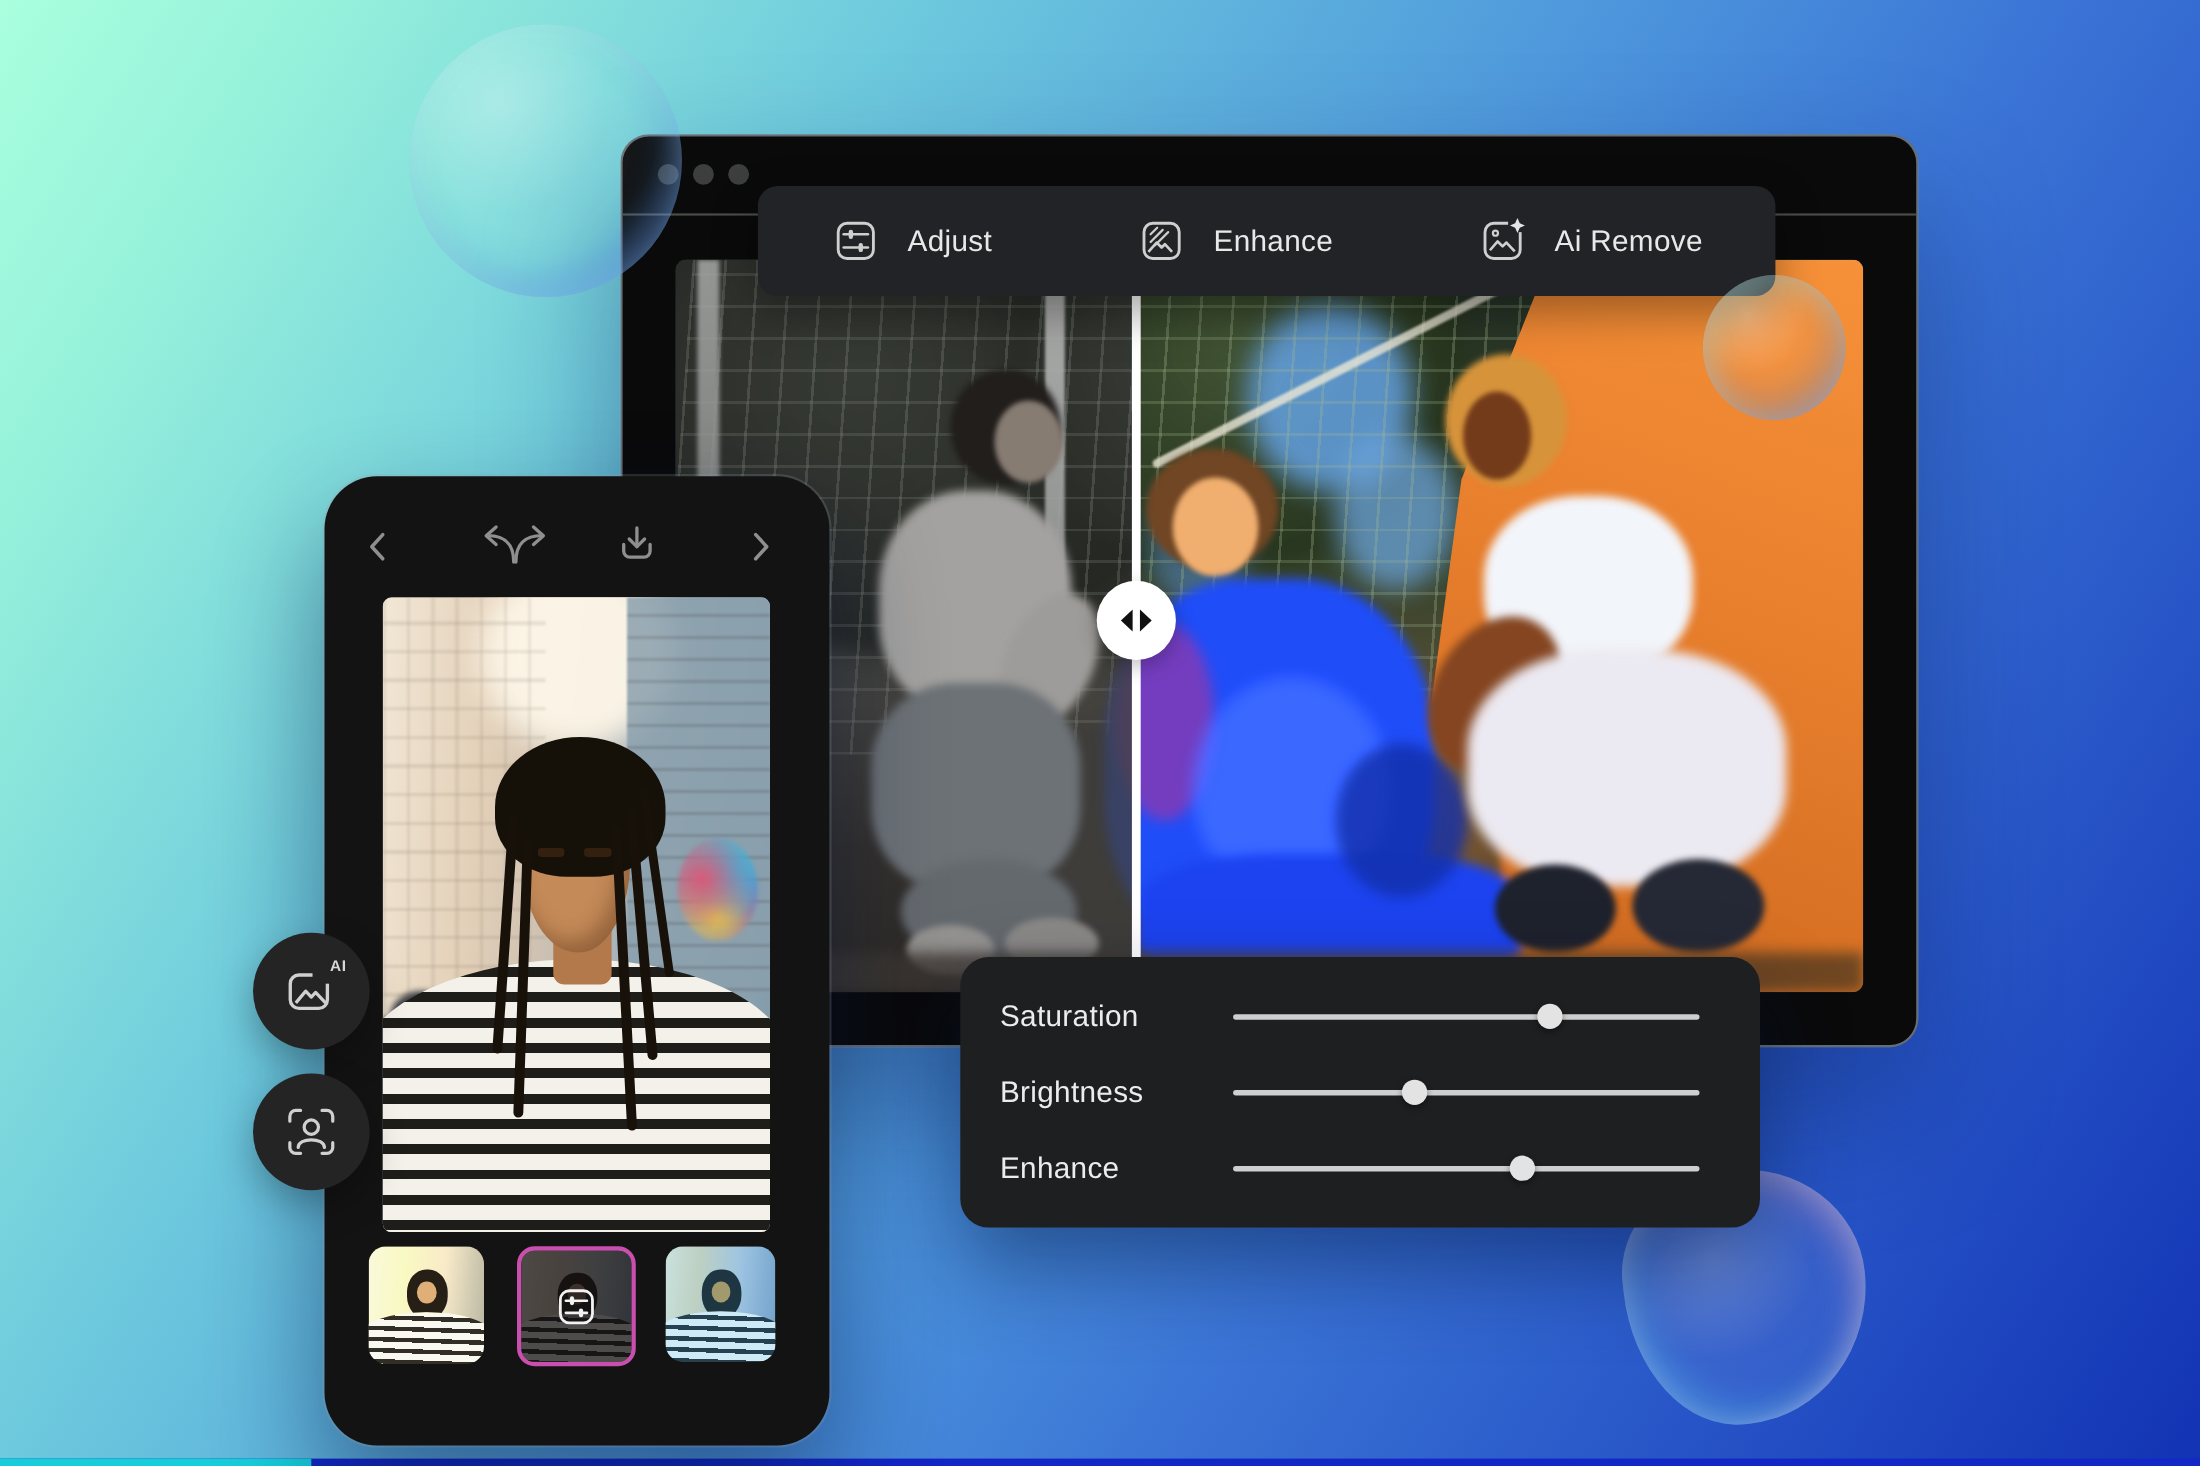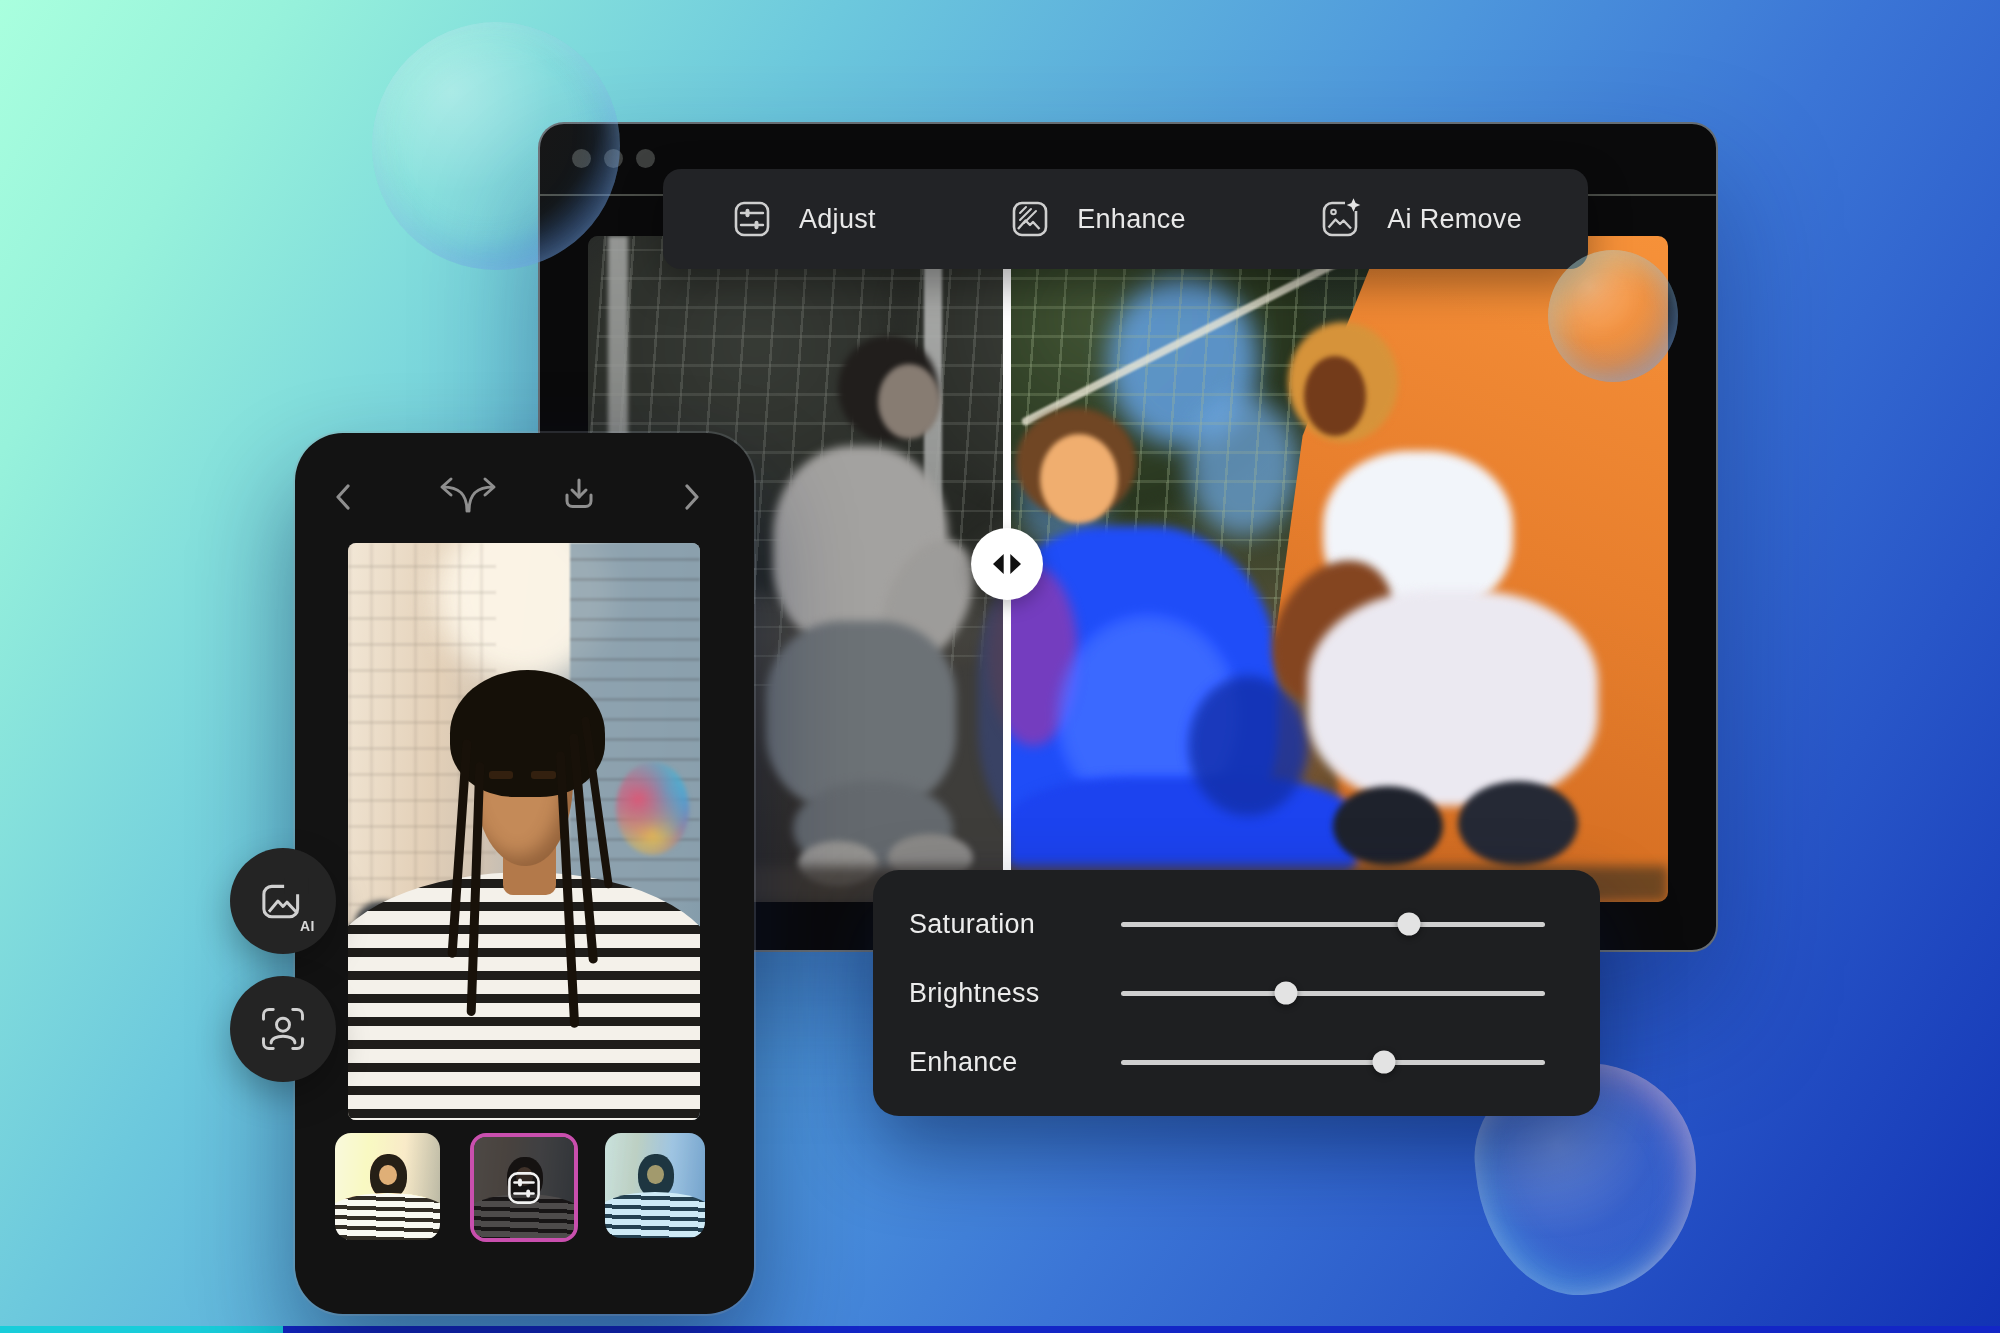--- a/index.html
+++ b/index.html
@@ -3,21 +3,21 @@
 <meta charset="utf-8">
 <style>
   html,body{margin:0;padding:0;background:#123;}
   .stage{position:relative;width:2000px;height:1333px;overflow:hidden;
     font-family:"Liberation Sans","DejaVu Sans",sans-serif;
     background:linear-gradient(122deg,#a9ffde 0%,#97f2db 10%,#6cc8dd 30%,#4d96dc 52%,#3b75d6 66%,#2856c8 82%,#1233b4 100%);}
   
   .bstrip{position:absolute;left:0;bottom:0;width:100%;height:7px;background:#1326c6;z-index:5;}
   .bstrip .seg{position:absolute;left:0;top:0;height:100%;width:283px;background:#18cdda;}
   
-  .browser{position:absolute;left:538px;top:122px;width:1176px;height:826px;background:#0a0a0b;
+  .browser{position:absolute;left:564px;top:122px;width:1176px;height:826px;background:#0a0a0b;
     border:2px solid rgba(178,192,202,.55);border-radius:26px;z-index:10;
     box-shadow:0 60px 120px rgba(8,25,90,.38);}
   .titlebar{position:absolute;left:0;top:0;width:100%;height:70px;border-bottom:2px solid #4a4d48;}
   .dots{position:absolute;left:32px;top:25px;display:flex;gap:13px;}
   .dot{width:19px;height:19px;border-radius:50%;background:#3d3f3e;}
   .canvas-photo{position:absolute;left:48px;top:112px;width:1080px;height:666px;border-radius:10px;overflow:hidden;background:#222;}
   .half{position:absolute;top:0;height:666px;overflow:hidden;}
   .half.before{left:0;width:419px;}
   .half.after{left:419px;width:661px;}
   .scene{position:absolute;top:0;width:1080px;height:666px;}
@@ -57,21 +57,21 @@
   .mini-head{position:absolute;left:33%;top:20%;width:36%;height:42%;background:#1b140d;border-radius:46%;}
   .mini-face{position:absolute;left:42%;top:30%;width:17%;height:19%;background:#c08a5c;border-radius:50%;}
   .mini-torso{position:absolute;left:-8%;right:-8%;top:56%;bottom:-2%;border-radius:50% 50% 0 0/42% 42% 0 0;
     background:repeating-linear-gradient(182deg,#f2efe8 0 6px,#23211e 6px 10px);}
   .thumb .ovl{position:absolute;inset:0;background:rgba(28,24,27,.52);display:flex;align-items:center;justify-content:center;}
   
   .fab{position:absolute;left:230px;width:106px;height:106px;border-radius:50%;background:#242424;z-index:50;cursor:pointer;
     display:flex;align-items:center;justify-content:center;box-shadow:0 14px 34px rgba(0,0,0,.28);color:#d9d9d9;}
   .fab .fx{font-family:"DejaVu Serif","Liberation Serif",serif;font-style:italic;font-weight:600;font-size:46px;color:#f1f1f1;}
   .ai-badge{position:absolute;top:22px;right:20px;background:#242424;color:#d8d8d8;font-size:14px;font-weight:700;
-    line-height:1;padding:1px 1px;letter-spacing:.5px;margin-top:48px;}
+    line-height:1;padding:1px 1px;letter-spacing:.5px;}
   
   .bubble{position:absolute;border-radius:50%;z-index:60;
     background:radial-gradient(circle at 32% 28%,rgba(255,255,255,.30),rgba(255,255,255,.05) 42%,rgba(170,225,235,.06) 62%,rgba(110,170,235,.26) 80%,rgba(140,190,250,.5) 91%,rgba(255,255,255,.22) 98%);
     box-shadow:inset 0 0 30px rgba(255,255,255,.16),inset -10px -16px 34px rgba(60,120,220,.30),inset 12px 16px 28px rgba(150,240,225,.22);}
   .blob{position:absolute;left:1477px;top:1063px;width:220px;height:231px;z-index:18;transform:rotate(-6deg);
     border-radius:48% 52% 55% 45%/40% 46% 56% 58%;
     background:radial-gradient(circle at 38% 34%,rgba(255,255,255,.28),rgba(210,225,255,.10) 45%,rgba(120,170,240,.18) 72%,rgba(170,200,255,.45) 90%,rgba(255,255,255,.25) 98%);
     box-shadow:inset 0 0 26px rgba(255,255,255,.18),inset -12px 14px 30px rgba(235,160,190,.35),inset 10px -14px 30px rgba(90,200,235,.32);}
   svg{overflow:visible;}
 </style>

